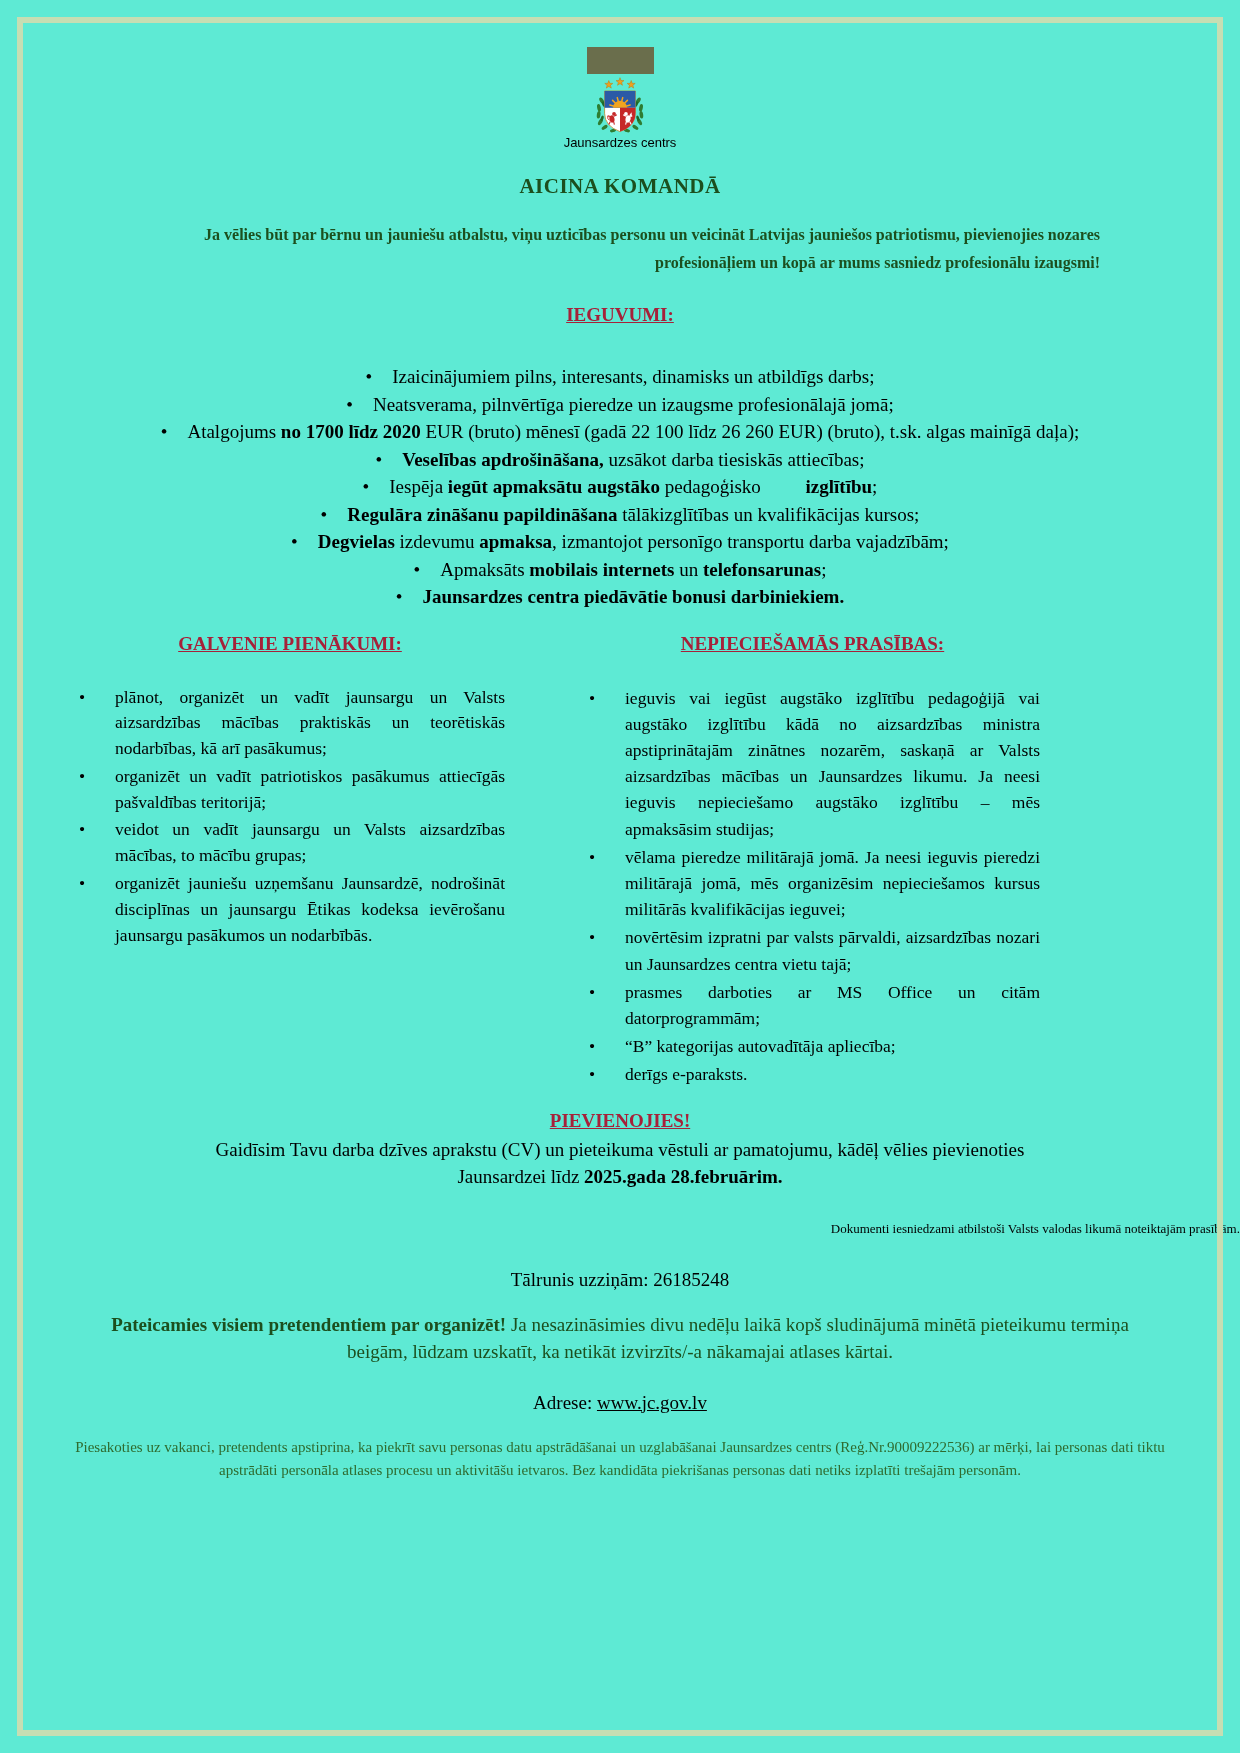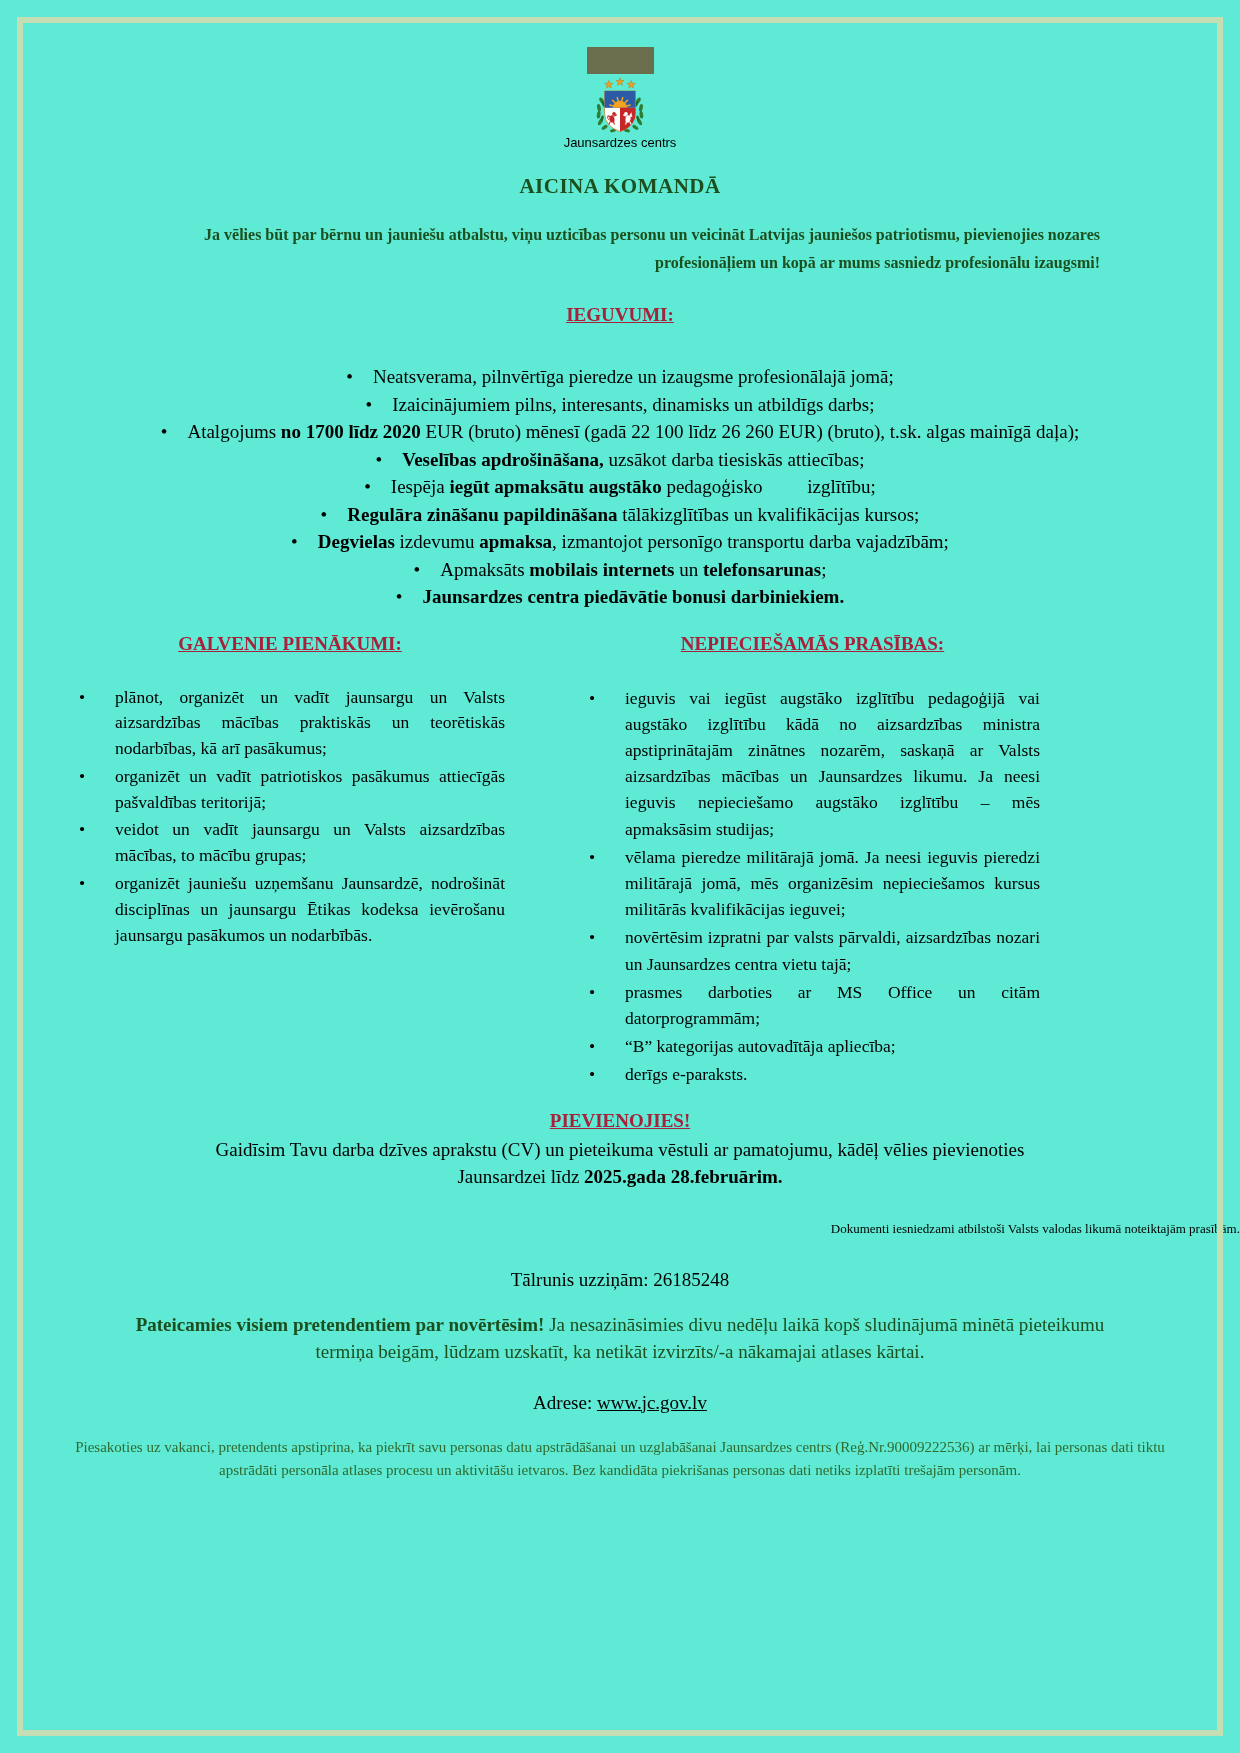--- a/index.html
+++ b/index.html
@@ -141,29 +141,29 @@
 
 
   <div class="invite-heading">AICINA KOMANDĀ</div>
 
   <div class="intro-para">Ja vēlies būt par bērnu un jauniešu atbalstu, viņu uzticības personu un veicināt Latvijas jauniešos patriotismu, pievienojies nozares profesionāļiem un kopā ar mums sasniedz profesionālu izaugsmi!</div>
 
   <div class="section-heading benefits-heading">IEGUVUMI:</div>
 
   <ul class="benefits-list">
 
+      <li><span class="dot">•</span><span><span>Izaicinājumiem pilns, interesants, dinamisks un atbildīgs darbs;</span></span></li>
+
       <li><span class="dot">•</span><span><span>Neatsverama, pilnvērtīga pieredze un izaugsme profesionālajā jomā;</span></span></li>
 
-      <li><span class="dot">•</span><span><span>Izaicinājumiem pilns, interesants, dinamisks un atbildīgs darbs;</span></span></li>
-
       <li><span class="dot">•</span><span><span>Atalgojums </span><span style="font-weight: bold;">no 1700 līdz 2020</span><span> EUR (bruto) mēnesī (gadā 22 100 līdz 26 260 EUR) (bruto), t.sk. algas mainīgā daļa);</span></span></li>
 
       <li><span class="dot">•</span><span><span style="font-weight: bold;">Veselības apdrošināšana,</span><span> uzsākot darba tiesiskās attiecības;</span></span></li>
 
-      <li><span class="dot">•</span><span><span>Iespēja </span><span style="font-weight: bold;">iegūt apmaksātu augstāko</span><span> pedagoģisko </span><span style="font-weight: normal; padding-left: 40px;">izglītību</span><span>;</span></span></li>
+      <li><span class="dot">•</span><span><span>Iespēja </span><span style="font-weight: bold;">iegūt apmaksātu augstāko</span><span> pedagoģisko </span><span style="font-weight: bold; padding-left: 40px;">izglītību</span><span>;</span></span></li>
 
       <li><span class="dot">•</span><span><span style="font-weight: bold;">Regulāra zināšanu papildināšana</span><span> tālākizglītības un kvalifikācijas kursos;</span></span></li>
 
       <li><span class="dot">•</span><span><span style="font-weight: bold;">Degvielas</span><span> izdevumu </span><span style="font-weight: bold;">apmaksa</span><span>, izmantojot personīgo transportu darba vajadzībām;</span></span></li>
 
       <li><span class="dot">•</span><span><span>Apmaksāts </span><span style="font-weight: bold;">mobilais internets</span><span> un </span><span style="font-weight: bold;">telefonsarunas</span><span>;</span></span></li>
 
       <li><span class="dot">•</span><span><span style="font-weight: bold;">Jaunsardzes centra piedāvātie bonusi darbiniekiem.</span></span></li>
     </ul>
 
@@ -230,18 +230,18 @@
     </div>
   </div>
 
   <div class="section-heading join-heading">PIEVIENOJIES!</div>
   <div class="join-para"><span>Gaidīsim Tavu darba dzīves aprakstu (CV) un pieteikuma vēstuli ar pamatojumu, kādēļ vēlies pievienoties Jaunsardzei līdz </span><span style="font-weight: bold;">2025.gada 28.februārim.</span></div>
 
   <div class="docs-note">Dokumenti iesniedzami atbilstoši Valsts valodas likumā noteiktajām prasībām.</div>
 
   <div class="phone-line">Tālrunis uzziņām: 26185248</div>
 
-  <div class="thanks-para"><span style="font-weight: bold;">Pateicamies visiem pretendentiem par novērtēsim!</span><span> Ja nesazināsimies divu nedēļu laikā kopš sludinājumā minētā pieteikumu termiņa beigām, lūdzam uzskatīt, ka netikāt izvirzīts/-a nākamajai atlases kārtai.</span></div>
+  <div class="thanks-para"><span style="font-weight: bold;">Pateicamies visiem pretendentiem par organizēt!</span><span> Ja nesazināsimies divu nedēļu laikā kopš sludinājumā minētā pieteikumu termiņa beigām, lūdzam uzskatīt, ka netikāt izvirzīts/-a nākamajai atlases kārtai.</span></div>
 
   <div class="address-line"><span>Adrese: </span><span class="link">www.jc.gov.lv</span></div>
 
   <div class="privacy-para">Piesakoties uz vakanci, pretendents apstiprina, ka piekrīt savu personas datu apstrādāšanai un uzglabāšanai Jaunsardzes centrs (Reģ.Nr.90009222536) ar mērķi, lai personas dati tiktu apstrādāti personāla atlases procesu un aktivitāšu ietvaros. Bez kandidāta piekrišanas personas dati netiks izplatīti trešajām personām.</div>
 </div>
 
 </body></html>

